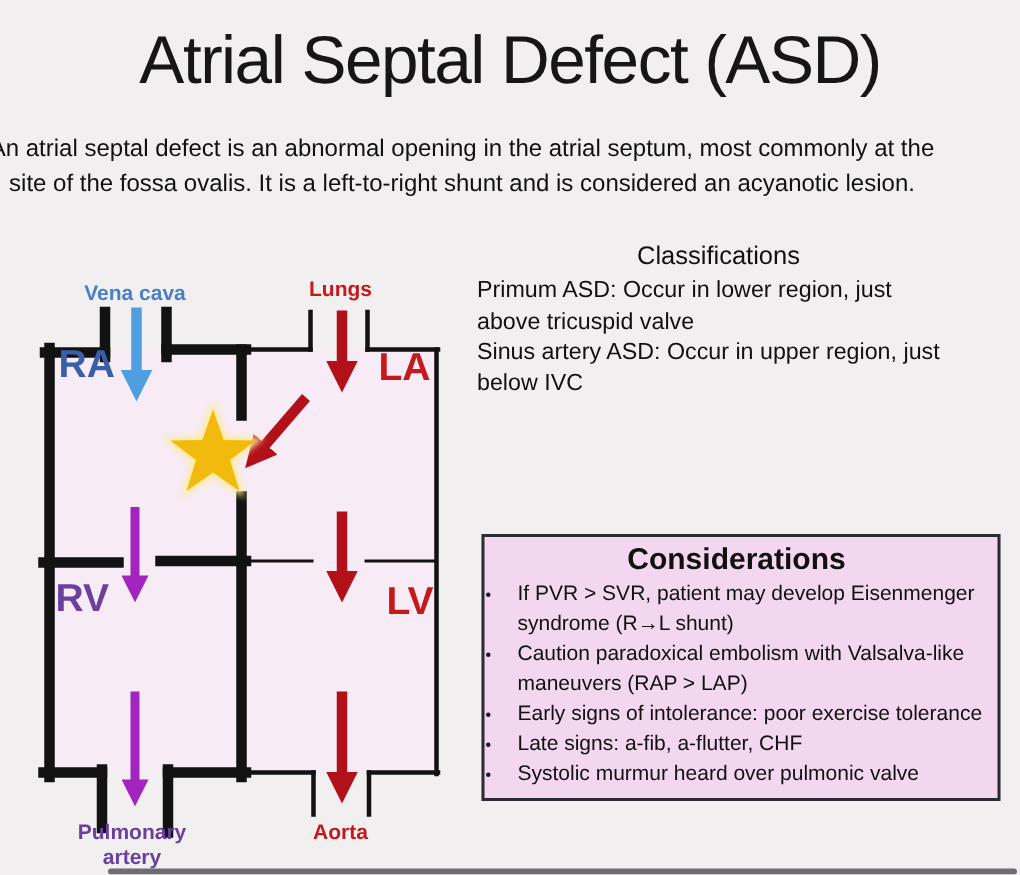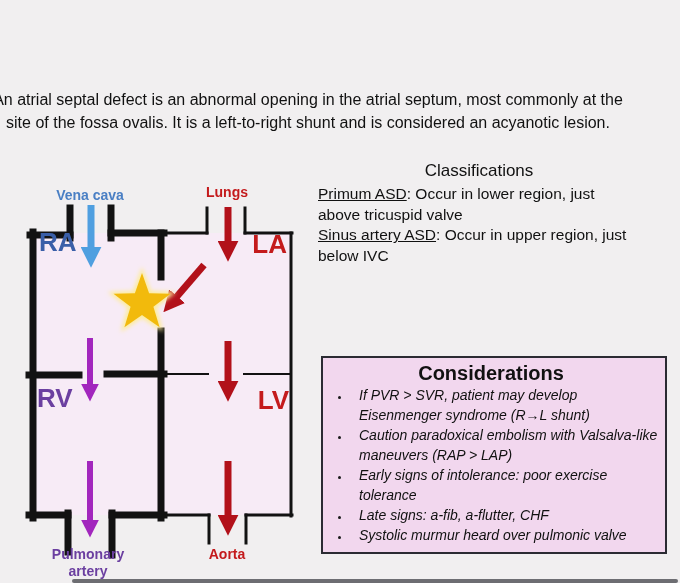--- a/index.html
+++ b/index.html
@@ -26,48 +26,49 @@
   .classifications{
     position:absolute;left:318px;top:160px;width:322px;
   }
   .c-head{
     font-size:17px;font-weight:normal;text-align:center;
     line-height:22px;margin-bottom:2px;color:#111;
   }
   .c-item{
     margin:0;font-size:15.5px;line-height:20.6px;color:#111;
   }
-  .c-item .term{text-decoration:underline;}
+  .c-item .term{}
   .consider-box{
     position:absolute;left:321px;top:356px;width:346px;
     box-sizing:border-box;
     background:#f2d7ee;border:2px solid #2b2b33;
     padding:4px 6px 7px 0;
   }
   .k-head{
     font-size:20px;font-weight:bold;text-align:center;
     line-height:22px;color:#111;
   }
   .consider-box ul{
-    margin:1px 0 0 0;padding-left:28px;list-style:disc;font-style:italic;
+    margin:1px 0 0 0;padding-left:14px;list-style:disc;
   }
   .consider-box li{
     padding-left:8px;font-size:14px;line-height:20px;color:#111;
   }
   .consider-box li::marker{font-size:0.8em;color:#1a1a1a;}
   .bottom-edge{
     position:absolute;left:72px;right:2px;bottom:0;height:4px;
     background:#56565c;border-radius:3px;opacity:.85;
   }
 </style>
 </head>
 <body>
 
 <div id="page">
 
+  <h1 class="title">Atrial Septal Defect (ASD)</h1>
 
   <p class="intro">An atrial septal defect is an abnormal opening in the atrial septum, most commonly at the site of the fossa ovalis. It is a left-to-right shunt and is considered an acyanotic lesion.</p>
 
   <svg style="position:absolute;left:0;top:183px;" width="340" height="400" viewBox="0 0 340 400">
     <defs>
       <marker id="mRed" viewBox="0 0 10 10" refX="3" refY="5" markerWidth="3" markerHeight="3" orient="auto">
         <path d="M0 0 L10 5 L0 10 z" fill="#b2111a"></path>
       </marker>
       <marker id="mBlue" viewBox="0 0 10 10" refX="3" refY="5" markerWidth="3" markerHeight="3" orient="auto">
         <path d="M0 0 L10 5 L0 10 z" fill="#4f9fe0"></path>

